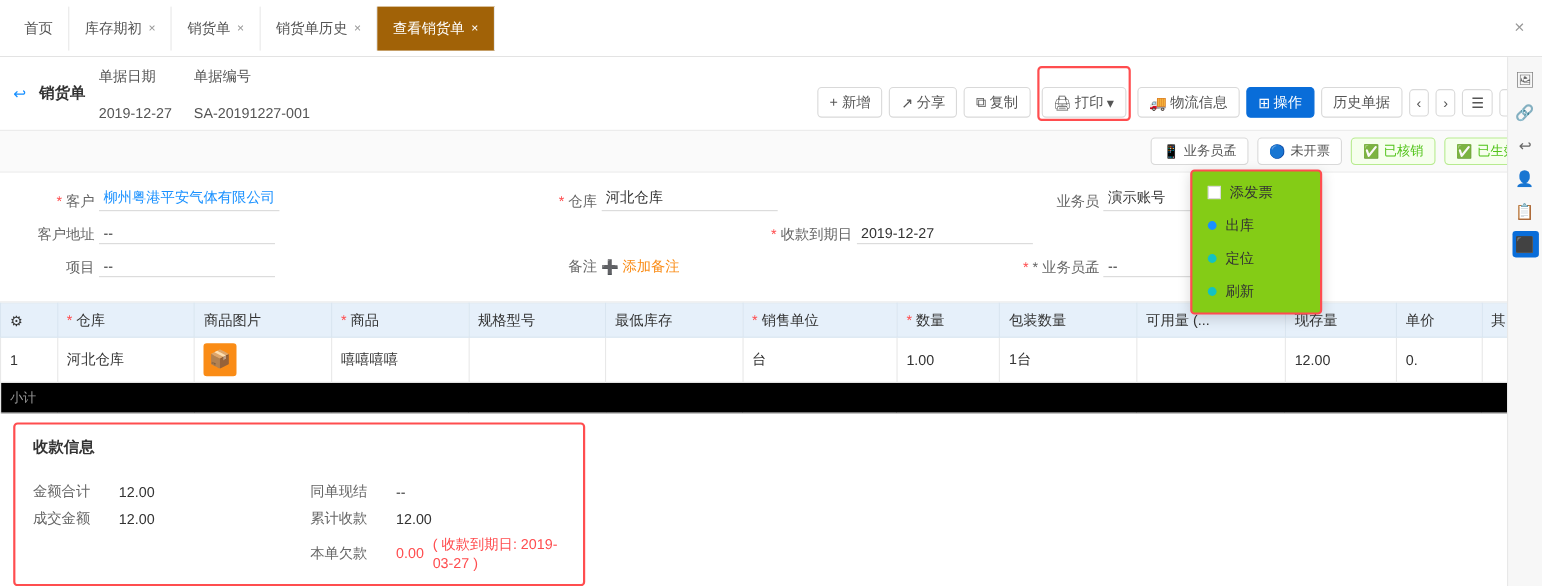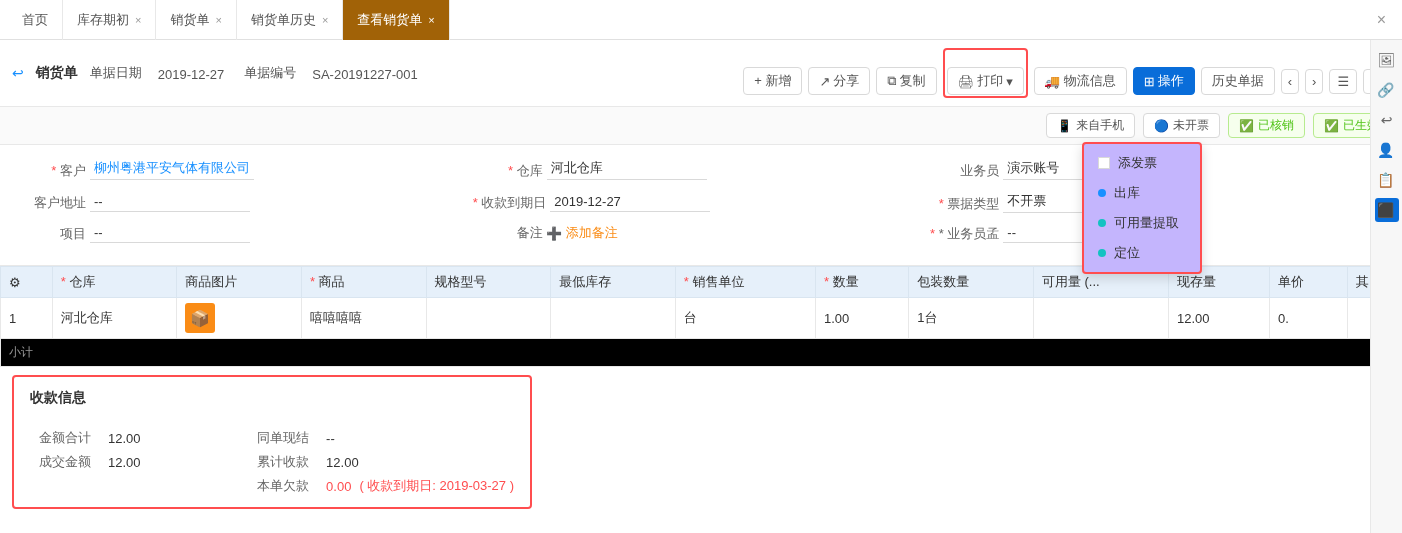--- a/index.html
+++ b/index.html
@@ -1,21 +1,21 @@
 <!DOCTYPE html>
 <html><head>
   <meta charset="utf-8">
   <style>
     * { box-sizing: border-box; margin: 0; padding: 0; }
     body { font-family: "Microsoft YaHei", "PingFang SC", Arial, sans-serif; font-size: 13px; background: #f0f2f5; color: #333; }
 
     
     .tabs-bar {
       display: flex; align-items: center; background: #fff;
-      border-bottom: 1px solid #e0e0e0; height: 40px; padding: 0 8px;
+      border-bottom: 1px solid #e0e0e0; height: 52px; padding: 0 8px;
       position: relative;
     }
     .tab {
       display: inline-flex; align-items: center; padding: 0 14px; height: 40px;
       cursor: pointer; font-size: 13px; color: #555; border-right: 1px solid #e8e8e8;
       white-space: nowrap;
     }
     .tab.active { background: #e6f7ff; color: #1890ff; border-bottom: 2px solid #1890ff; }
     .tab .close-btn { margin-left: 6px; color: #999; font-size: 11px; cursor: pointer; }
     .tabs-bar .close-all { margin-left: auto; font-size: 16px; color: #999; cursor: pointer; padding: 0 8px; }
@@ -30,21 +30,21 @@
 
     
     .doc-header {
       display: flex; align-items: center; padding: 8px 12px;
       border-bottom: 1px solid #e8e8e8; background: #fff;
     }
     .doc-title-area { display: flex; align-items: center; gap: 12px; }
     .doc-icon { color: #1890ff; font-size: 14px; }
     .doc-type { font-weight: bold; color: #333; font-size: 14px; }
     .doc-meta { display: flex; gap: 20px; font-size: 13px; color: #555; }
-    .doc-meta span { display: flex; align-items: flex-end; gap: 16px; }
+    .doc-meta span { display: flex; align-items: flex-start; gap: 16px; flex-direction: column; }
 
     .header-actions {
       margin-left: auto; display: flex; align-items: center; gap: 6px;
     }
     .btn-action {
       display: inline-flex; align-items: center; gap: 3px;
       padding: 4px 10px; border: 1px solid #d9d9d9; border-radius: 4px;
       background: #fff; cursor: pointer; font-size: 13px; color: #555;
       white-space: nowrap;
       margin-top: 16px;
@@ -106,21 +106,21 @@
     .subtotal-row td { background: #000000; font-size: 12px; color: #999; }
     .required-col::before { content: "* "; color: #ff4d4f; }
 
     
     .payment-section {
       border: 2px solid #ff4d4f; border-radius: 4px; margin: 8px 12px;
       padding: 12px 16px; background: #fff; max-width: 520px;
     }
     .payment-title { font-weight: bold; font-size: 14px; margin-bottom: 22px; }
     .payment-grid {
-      display: grid; grid-template-columns: 1fr; gap: 6px 20px; text-align: center;
+      display: grid; grid-template-columns: 1fr 1fr; gap: 6px 20px;
     }
     .payment-row { display: flex; align-items: center; gap: 8px; }
     .payment-label { color: #666; min-width: 70px; font-size: 13px; }
     .payment-value { color: #333; font-size: 13px; }
     .payment-value.red { color: #ff4d4f; }
     .payment-value.date-red { color: #ff4d4f; }
 
     
     .right-sidebar {
       position: absolute; right: 0; top: 0; bottom: 0;
@@ -129,21 +129,21 @@
     }
     .sidebar-icon {
       width: 24px; height: 24px; display: flex; align-items: center; justify-content: center;
       cursor: pointer; color: #666; font-size: 14px; border-radius: 3px;
     }
     .sidebar-icon.active { background: #096dd9; color: #fff; border-radius: 3px; }
 
     
     .dropdown-menu {
       position: absolute; top: 102px; right: 200px; z-index: 999;
-      background: #c4b5fd; border: 2px solid #ff4d4f; border-radius: 4px;
+      background: #84cc16; border: 2px solid #ff4d4f; border-radius: 4px;
       box-shadow: 0 4px 12px rgba(0,0,0,0.15); min-width: 120px; padding: 4px 0; font-family: Liberation Serif, serif;
     }
     .dropdown-item {
       display: flex; align-items: center; gap: 8px;
       padding: 6px 14px; cursor: pointer; font-size: 13px; color: #333;
     }
     .dropdown-item .dot {
       width: 8px; height: 8px; border-radius: 50%; display: inline-block;
     }
     .dot-blue { background: #1890ff; }
@@ -231,21 +231,21 @@
       <button class="btn-action" style="padding:4px 6px;">›</button>
       <button class="btn-action" style="padding:4px 7px;">☰</button>
       <button class="btn-action" style="padding:4px 7px;">⊞</button>
     </div>
   </div>
 
   <div class="status-bar">
     <div style="flex:1;"></div>
     <button class="status-btn">
       <span>📱</span>
-      <span>来自手机</span>
+      <span>业务员孟</span>
     </button>
     <button class="status-btn">
       <span>🔵</span>
       <span>未开票</span>
     </button>
     <button class="status-btn active-status">
       <span>✅</span>
       <span>已核销</span>
     </button>
     <button class="status-btn active-status">
@@ -270,24 +270,20 @@
       </div>
     </div>
     <div class="form-row">
       <div class="form-group">
         <span class="form-label">客户地址</span>
         <span class="form-value">--</span>
       </div>
       <div class="form-group">
         <span class="form-label required">收款到期日</span>
         <span class="form-value">2019-12-27</span>
-      </div>
-      <div class="form-group">
-        <span class="form-label required">票据类型</span>
-        <span class="form-value">不开票</span>
       </div>
     </div>
     <div class="form-row">
       <div class="form-group">
         <span class="form-label">项目</span>
         <span class="form-value">--</span>
       </div>
       <div class="form-group">
         <span class="form-label">备注</span>
         <span class="add-note">
@@ -377,25 +373,25 @@
     <div class="dropdown-item">
       <span class="checkbox-icon"></span>
       <span>添发票</span>
     </div>
     <div class="dropdown-item">
       <span class="dot dot-blue"></span>
       <span>出库</span>
     </div>
     <div class="dropdown-item">
       <span class="dot dot-cyan"></span>
-      <span>可用量提取</span>
+      <span>定位</span>
     </div>
     <div class="dropdown-item">
       <span class="dot dot-cyan"></span>
-      <span>定位</span>
+      <span>刷新</span>
     </div>
   </div>
 
   <div class="right-sidebar">
     <div class="sidebar-icon">🖼</div>
     <div class="sidebar-icon">🔗</div>
     <div class="sidebar-icon">↩</div>
     <div class="sidebar-icon">👤</div>
     <div class="sidebar-icon">📋</div>
     <div class="sidebar-icon active">⬛</div>

